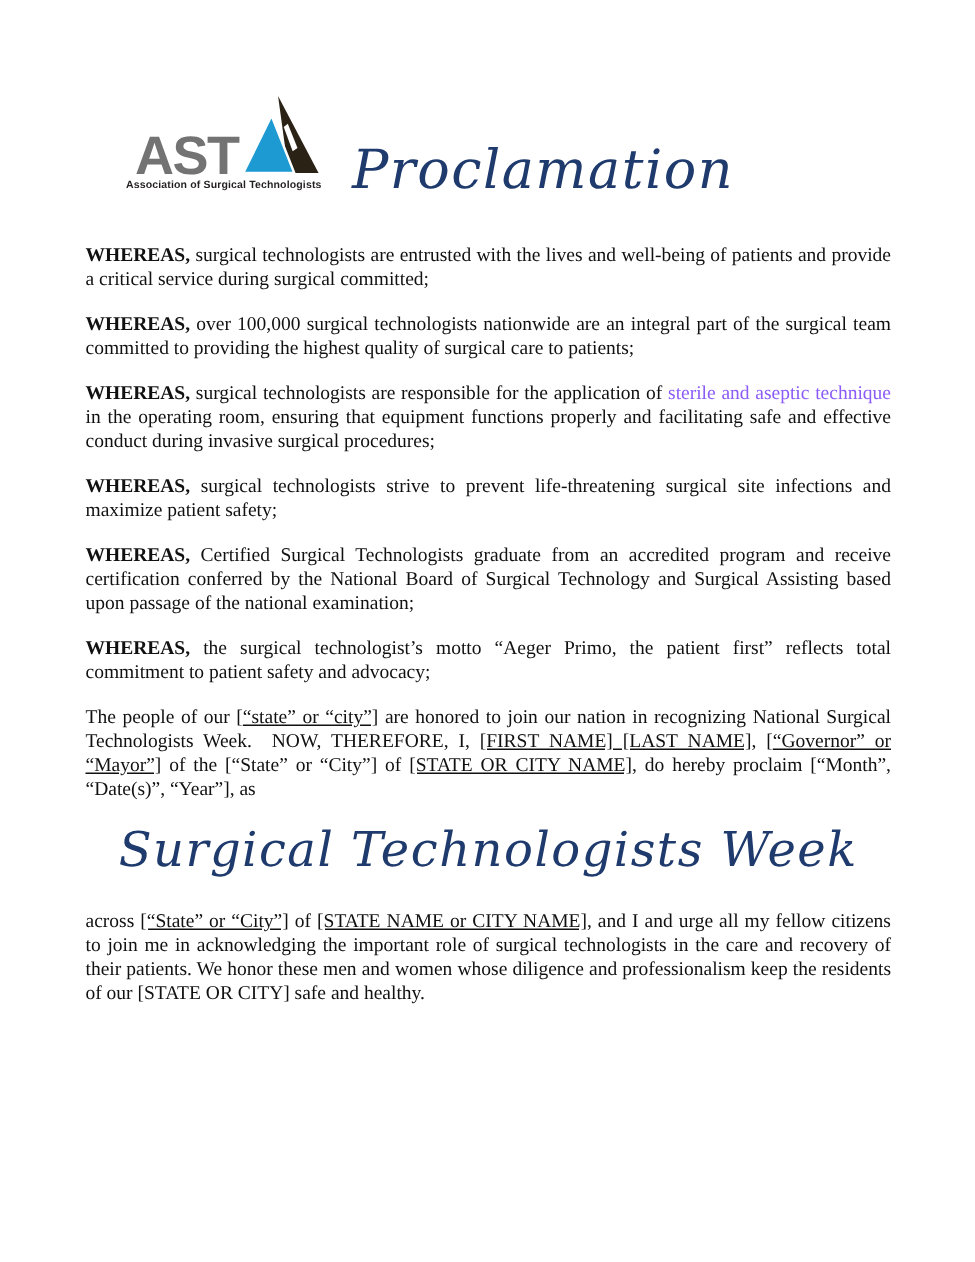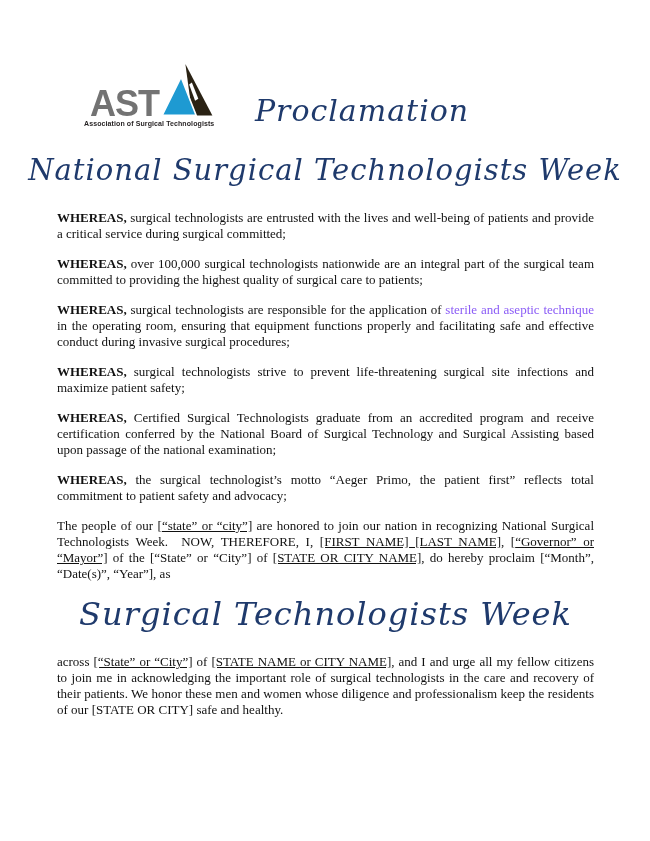--- a/index.html
+++ b/index.html
@@ -62,21 +62,21 @@
     font-style: italic;
     color: #1f3a6c;
     letter-spacing: 1px;
   }
   .h-proc {
     position: absolute;
     left: 228px;
     top: 94px;
     width: 268px;
     text-align: center;
-    font-size: 30px;
+    font-size: 36px;
     line-height: 1.1;
   }
   .h-nat {
     text-align: center;
     font-size: 29px;
     line-height: 48px;
     height: 48px;
   }
   .h-week {
     text-align: center;
@@ -114,21 +114,20 @@
           <polygon points="54,40 59,36 71,66 65,70" fill="#ffffff"></polygon>
           <polygon points="4,97 39,26 67,97" fill="#1e9ad2" stroke="#ffffff" stroke-width="3"></polygon>
         </svg>
       </div>
       <div class="tagline">Association of Surgical Technologists</div>
     </div>
 
     <div class="h-proc script">Proclamation</div>
   </div>
 
-  <div class="h-nat script">National Surgical Technologists Week</div>
 
   <div class="content">
     <div id="paras">
         <p class="para"><span class="b ">WHEREAS,</span><span class=""> surgical technologists are entrusted with the lives and well-being of patients and provide a critical service during surgical committed;</span></p>
         <p class="para"><span class="b ">WHEREAS,</span><span class=""> over 100,000 surgical technologists nationwide are an integral part of the surgical team committed to providing the highest quality of surgical care to patients;</span></p>
         <p class="para"><span class="b ">WHEREAS,</span><span class=""> surgical technologists are responsible for the application of </span><span class="muted">sterile and aseptic technique</span><span class=""> in the operating room, ensuring that equipment functions properly and facilitating safe and effective conduct during invasive surgical procedures;</span></p>
         <p class="para"><span class="b ">WHEREAS,</span><span class=""> surgical technologists strive to prevent life-threatening surgical site infections and maximize patient safety;</span></p>
         <p class="para"><span class="b ">WHEREAS,</span><span class=""> Certified Surgical Technologists graduate from an accredited program and receive certification conferred by the National Board of Surgical Technology and Surgical Assisting based upon passage of the national examination;</span></p>
         <p class="para"><span class="b ">WHEREAS,</span><span class=""> the surgical technologist’s motto “Aeger Primo, the patient first” reflects total commitment to patient safety and advocacy;</span></p>
         <p class="para"><span class="">The people of our [</span><span class="u ">“state” or “city”]</span><span class=""> are honored to join our nation in recognizing National Surgical Technologists Week.&nbsp; NOW, THEREFORE, I, </span><span class="u ">[FIRST NAME] [LAST NAME]</span><span class="">, [</span><span class="u ">“Governor” or “Mayor”]</span><span class=""> of the [“State” or “City”] of </span><span class="u ">[STATE OR CITY NAME]</span><span class="">, do hereby proclaim [“Month”, “Date(s)”, “Year”], as</span></p>

